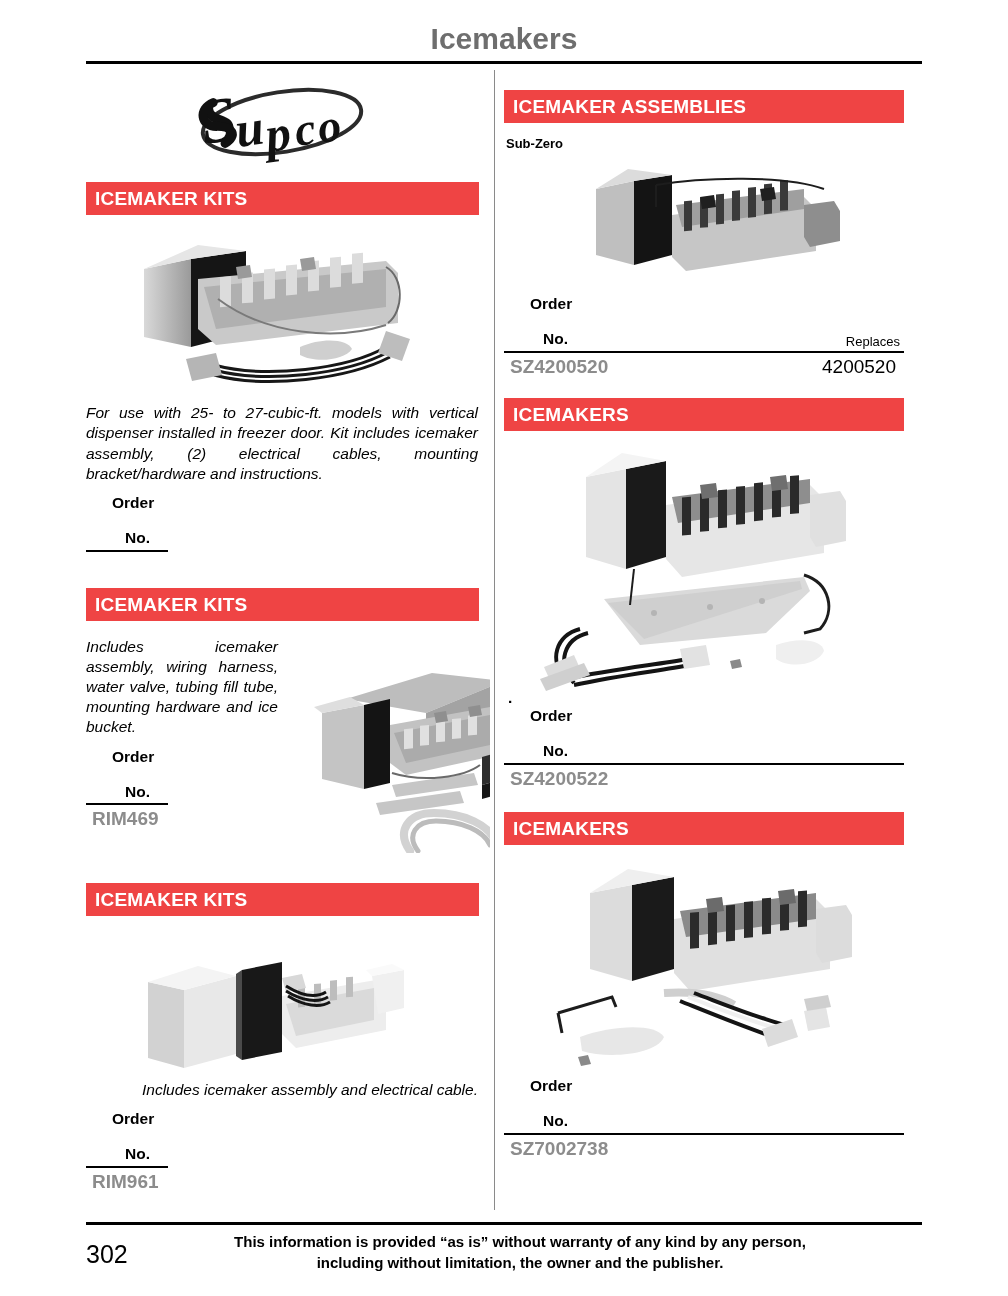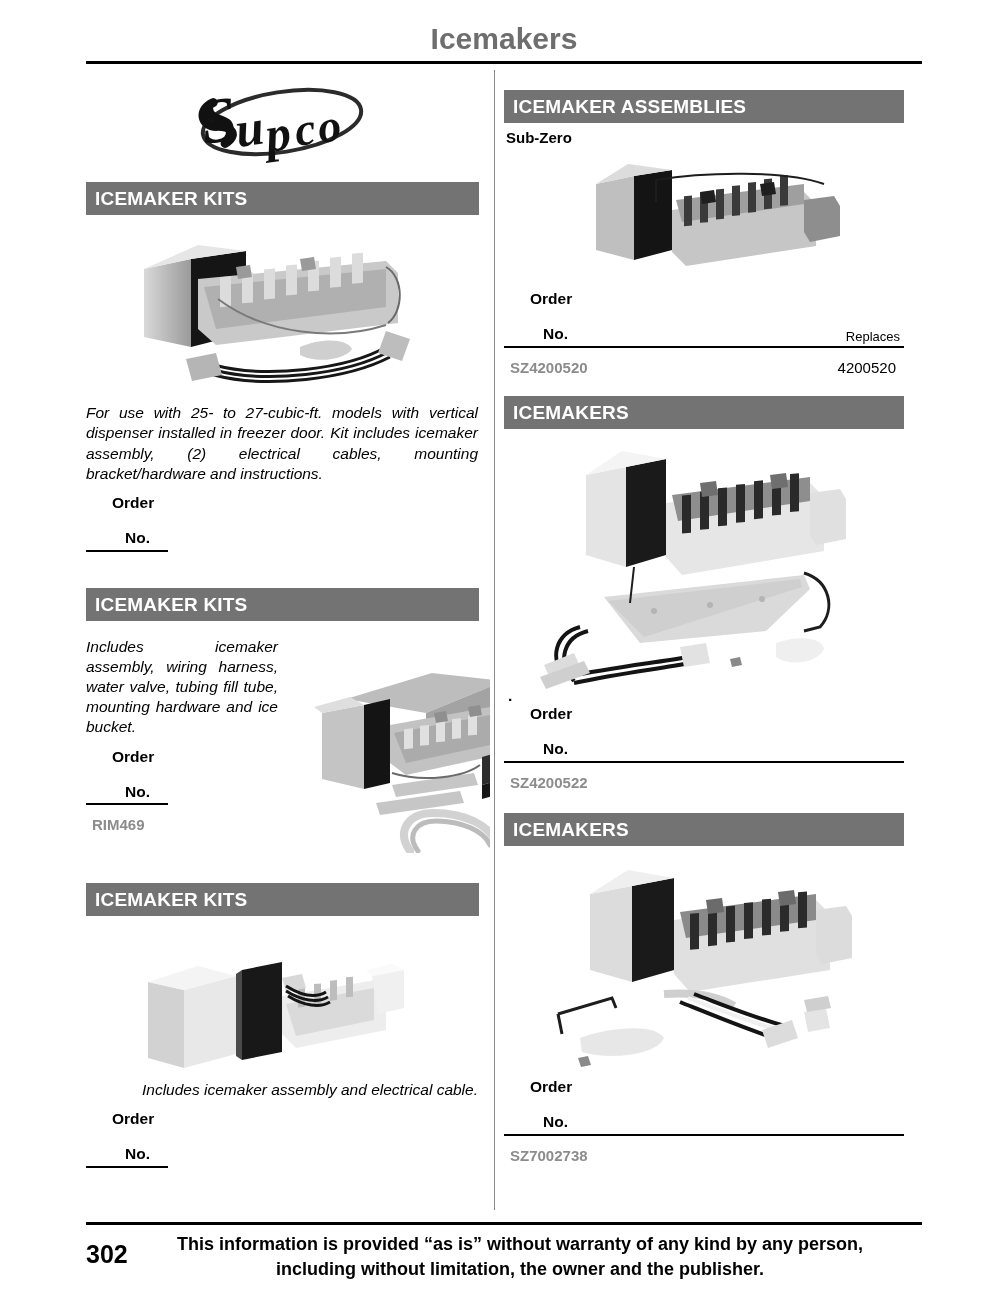--- a/index.html
+++ b/index.html
@@ -36,34 +36,34 @@
   
   .logo-wrap{
     position:relative;width:100%;height:112px;
   }
   .logo{
     position:absolute;left:100px;top:2px;width:190px;height:100px;
   }
 
   
   .banner{
-    background:#737373;
+    background:#ef4444;
     color:#ffffff;
     font-size:19px;font-weight:bold;
     padding:6px 0 6px 9px;
     line-height:1.12;
     letter-spacing:.2px;
   }
   .banner.w-left{width:393px;box-sizing:border-box;}
   .banner.w-right{width:400px;box-sizing:border-box;}
 
   
   .subbrand{
-    font-size:15px;font-weight:bold;color:#000;
-    margin:6px 0 0 2px;
+    font-size:13px;font-weight:bold;color:#000;
+    margin:13px 0 0 2px;
   }
   .body-text{
     font-size:15.5px;line-height:1.3;color:#000;
     text-align:justify;
     margin:0;
     font-style:italic;
   }
   .body-text.full{width:392px;}
   .body-text.narrow{width:192px;}
   .body-text.oneline{width:392px;text-align:right;}
@@ -74,22 +74,22 @@
     font-size:15.5px;font-weight:bold;color:#000;
     line-height:1.22;
   }
   .order-hd .l1{display:block;padding-left:26px;}
   .order-hd .l2{display:block;padding-left:39px;margin-top:16px;}
   .tbl-rule{height:2px;background:#000;margin-top:2px;}
   .tbl-rule.short{width:82px;}
   .tbl-rule.fullr{width:400px;}
   .order-row{
     display:flex;justify-content:space-between;
-    font-size:15px;font-weight:bold;
-    padding-top:11px;
+    font-size:19px;font-weight:bold;
+    padding-top:3px;
     align-items:center;
   }
   .order-no{color:#8c8c8c;padding-left:6px;}
   .replaces-val{color:#000;font-weight:normal;padding-right:12px;}
   .hdr-row{display:flex;justify-content:space-between;align-items:flex-end;}
   .hdr-right{font-size:13px;font-weight:normal;padding-right:8px;margin-left:24px;}
   .stray-dot{
     font-size:15.5px;font-weight:bold;color:#000;
     padding-left:4px;line-height:.6;height:12px;
   }
@@ -99,25 +99,25 @@
   .photo svg{display:block;}
 
   .row-split{display:flex;align-items:flex-start;gap:36px;}
 
   
   .footer-rule{
     position:absolute;left:86px;top:1222px;width:836px;height:3px;background:#000;
   }
   .footer-pageno{
     position:absolute;left:86px;top:1240px;
-    font-size:25px;font-weight:bold;color:#000;
+    font-size:25px;font-weight:normal;color:#000;
   }
   .footer-text{
     position:absolute;left:150px;top:1232px;width:740px;
-    text-align:center;font-size:18px;font-weight:bold;line-height:1.38;
+    text-align:center;font-size:15px;font-weight:bold;line-height:1.38;
     color:#000;
   }
 </style>
 </head>
 <body>
 
 <div class="page">
 
   <div class="page-title">Icemakers</div>
   <div class="header-rule"></div>
@@ -299,20 +299,23 @@
       </div>
 
       <div class="body-text oneline" style="margin-top:10px;">Includes icemaker assembly and electrical cable.</div>
 
       <div class="order-tbl">
         <div class="order-hd">
           <span class="l1">Order</span>
           <span class="l2">No.</span>
         </div>
         <div class="tbl-rule short"></div>
+        <div class="order-row">
+          <span class="order-no">RIM961</span>
+        </div>
       </div>
     </div>
 
   </div>
 
   <div class="col-right">
 
     <div style="margin-top:20px;">
       <div class="banner w-right">ICEMAKER ASSEMBLIES</div>
 

